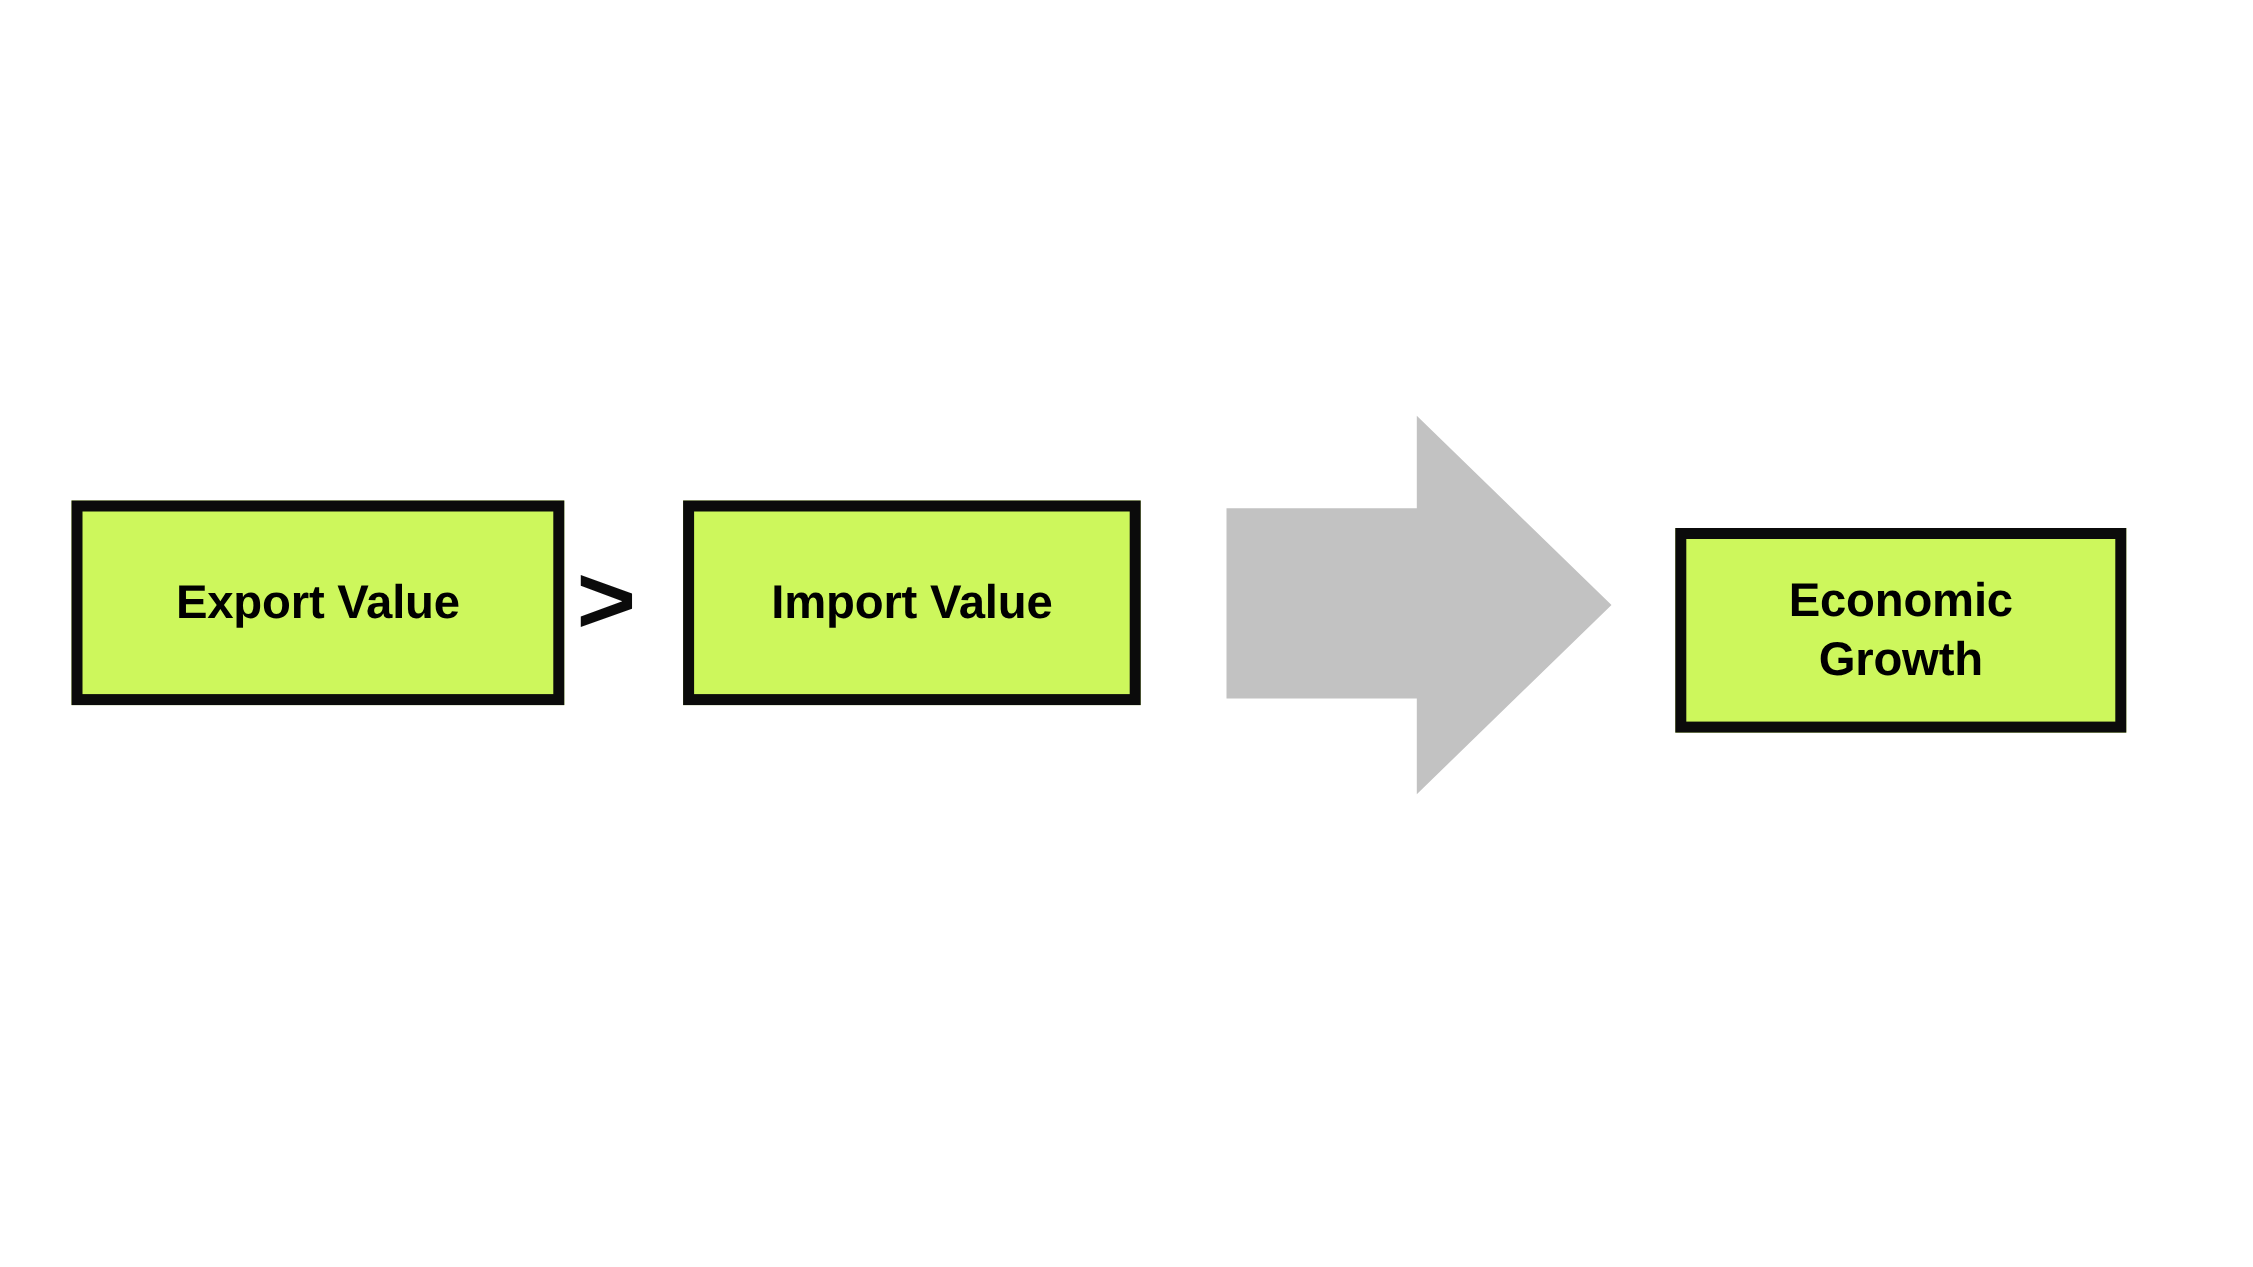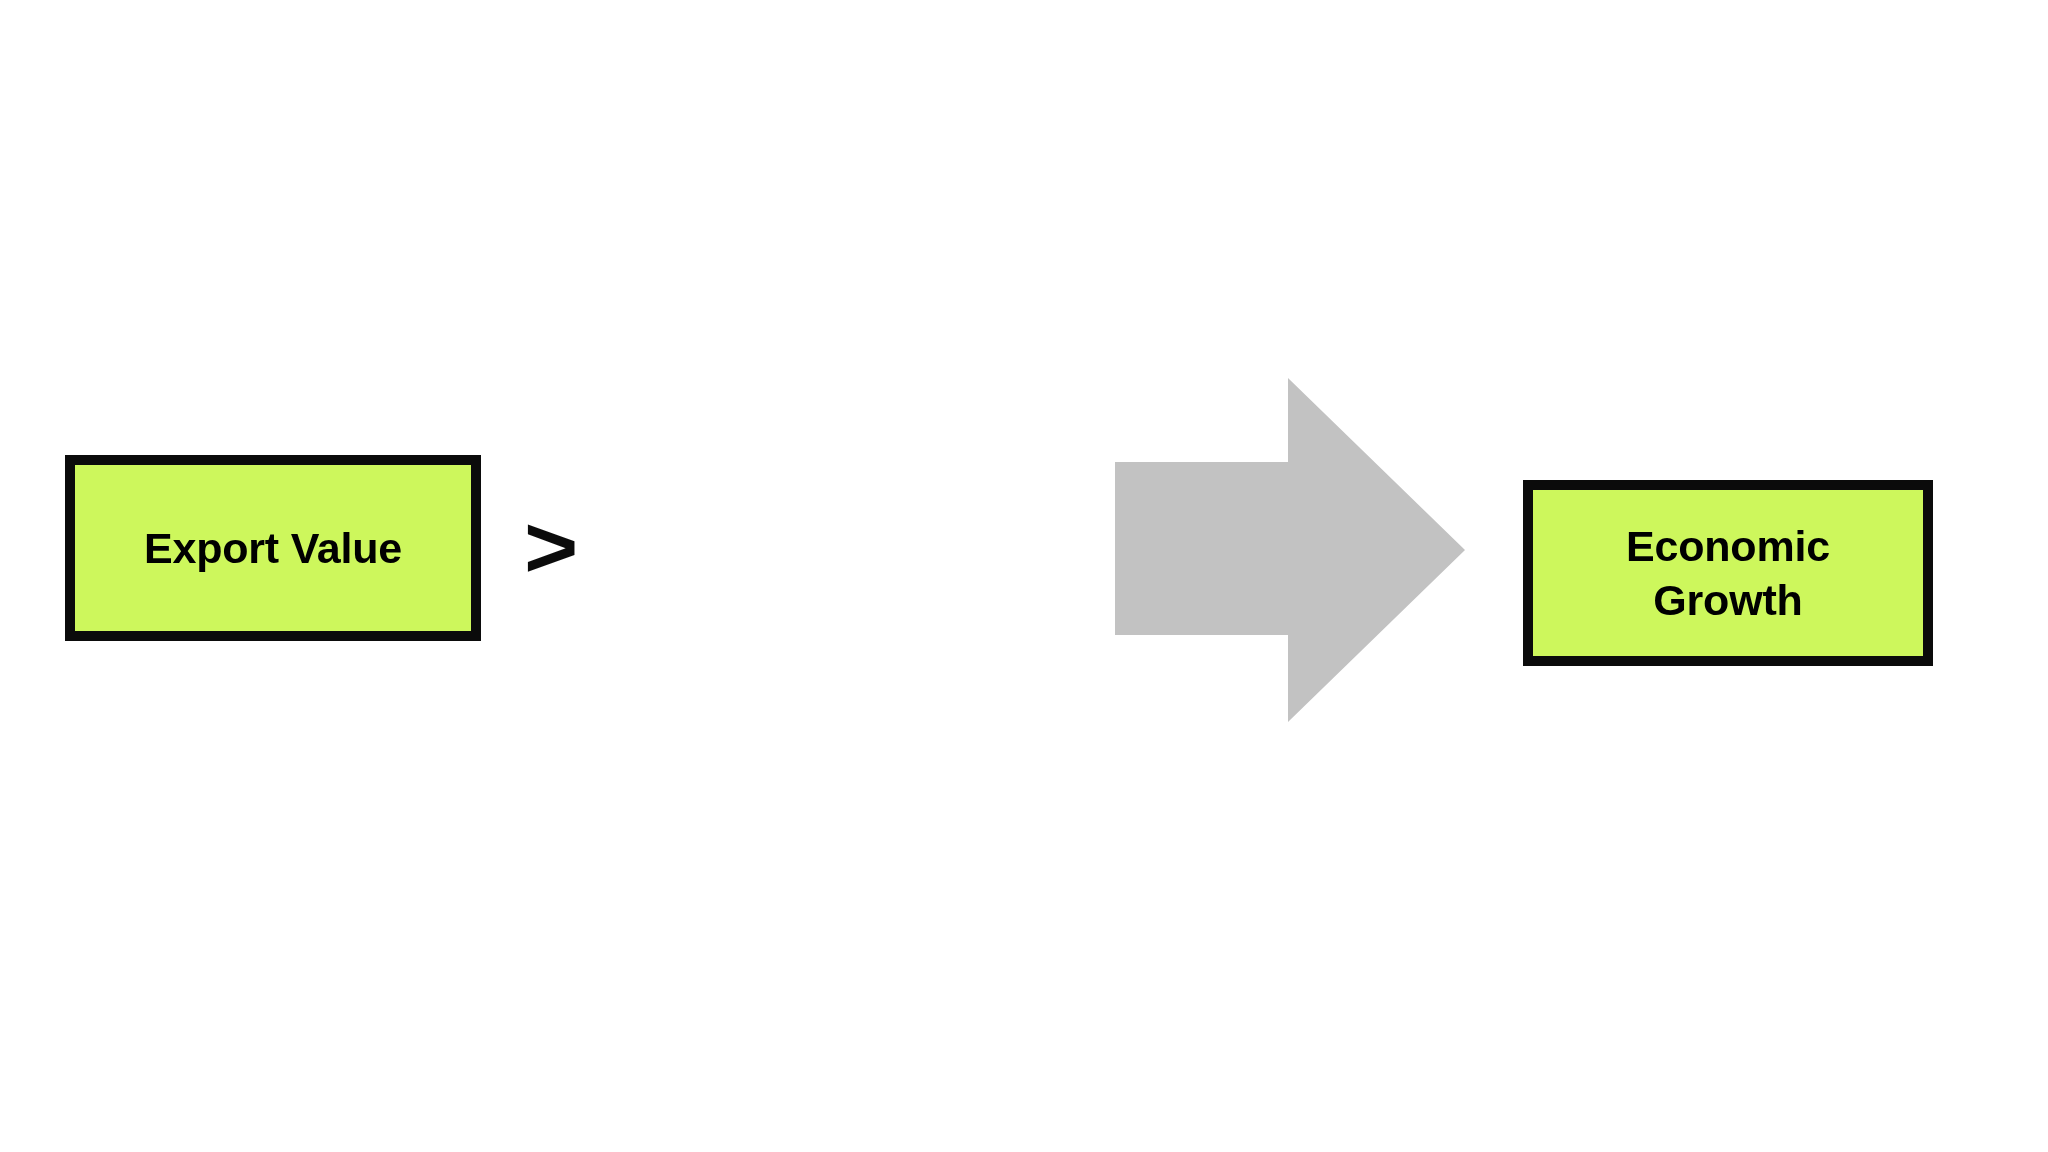--- a/index.html
+++ b/index.html
@@ -35,21 +35,21 @@
     font-family: "Liberation Sans", sans-serif;
     font-weight: bold;
     font-size: 43px;
     line-height: 1.26;
     color: #000000;
     letter-spacing: -0.2px;
     white-space: pre-line;
     padding: 0 10px;
   }
 
-  #box-export-value { left: 65px;   top: 455px; width: 416px; height: 186px; }
+  #box-export-value { left: 65px;   top: 455px; width: 448px; height: 186px; }
   #box-import-value { left: 621px;  top: 455px; width: 416px; height: 186px; }
   #box-economic-growth { left: 1523px; top: 480px; width: 410px; height: 186px; }
 
   
   #operator-greater-than {
     position: absolute;
     left: 481px;
     top: 455px;
     width: 140px;
     height: 186px;
@@ -89,20 +89,23 @@
 <div id="diagram-canvas">
 
   <div class="node-box" id="box-export-value">
     <span class="node-label">Export Value</span>
   </div>
 
   <div id="operator-greater-than">
     <span class="op-glyph">&gt;</span>
   </div>
 
+  <div class="node-box" id="box-import-value">
+    <span class="node-label">Import Value</span>
+  </div>
 
   <div id="flow-arrow">
     <svg viewBox="0 0 370 365" xmlns="http://www.w3.org/2000/svg" aria-hidden="true">
       <polygon points="10,92 183,92 183,8 360,180 183,352 183,265 10,265" fill="#c2c2c2"></polygon>
     </svg>
   </div>
 
   <div class="node-box" id="box-economic-growth">
     <span class="node-label">Economic
 Growth</span>

